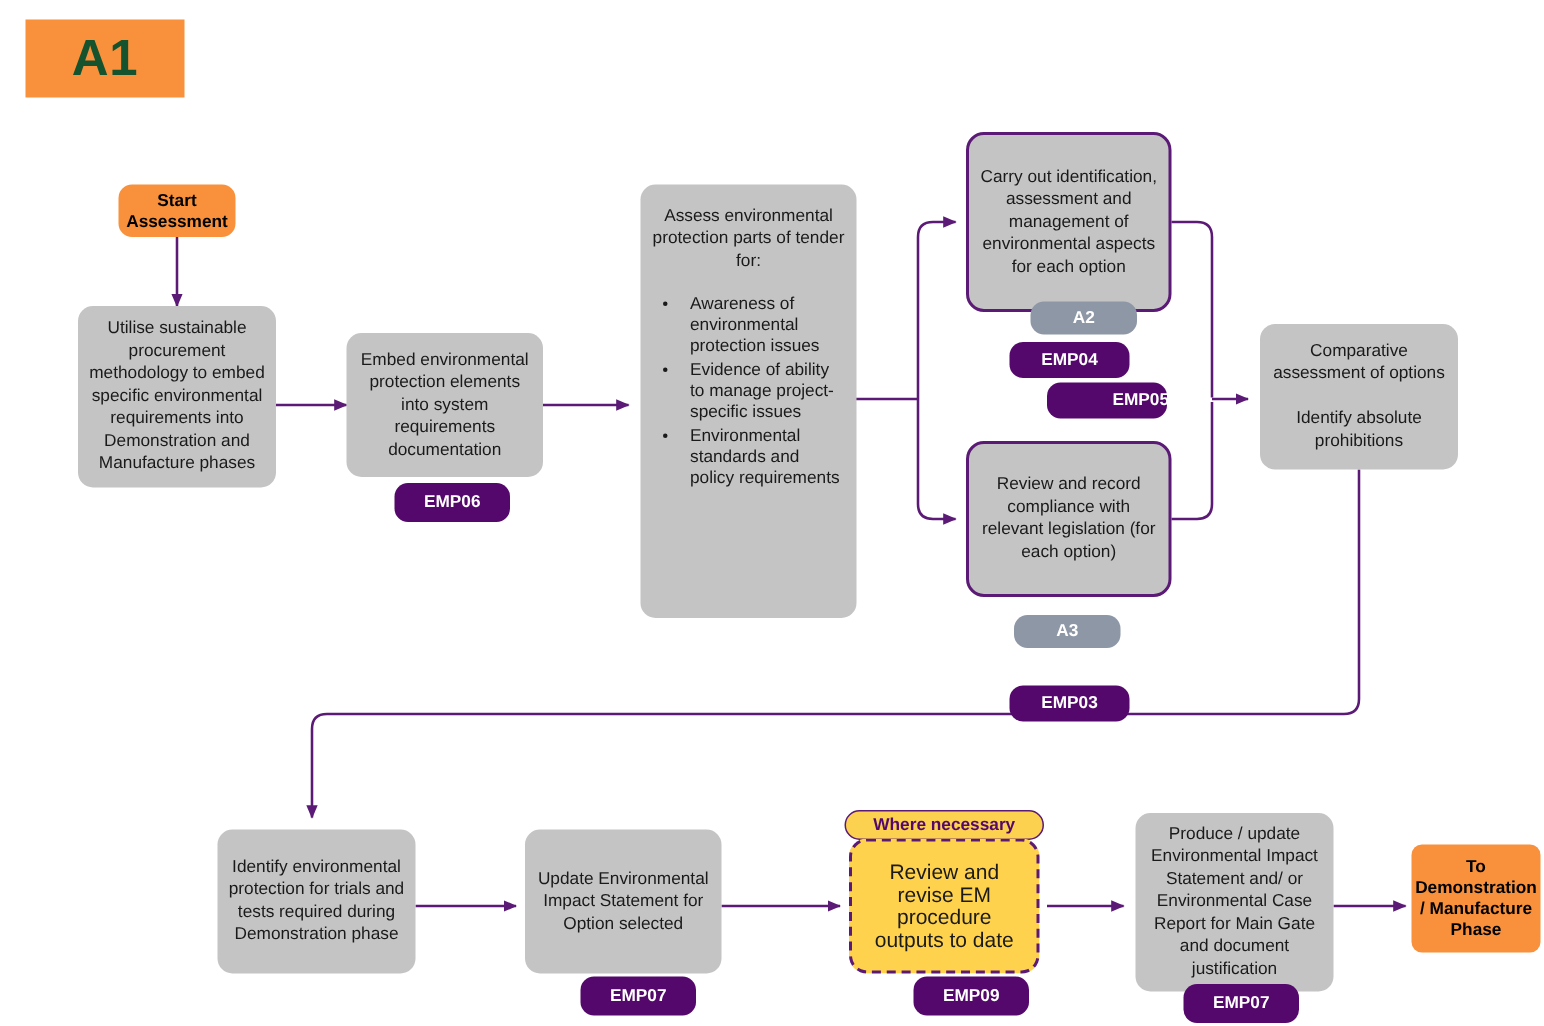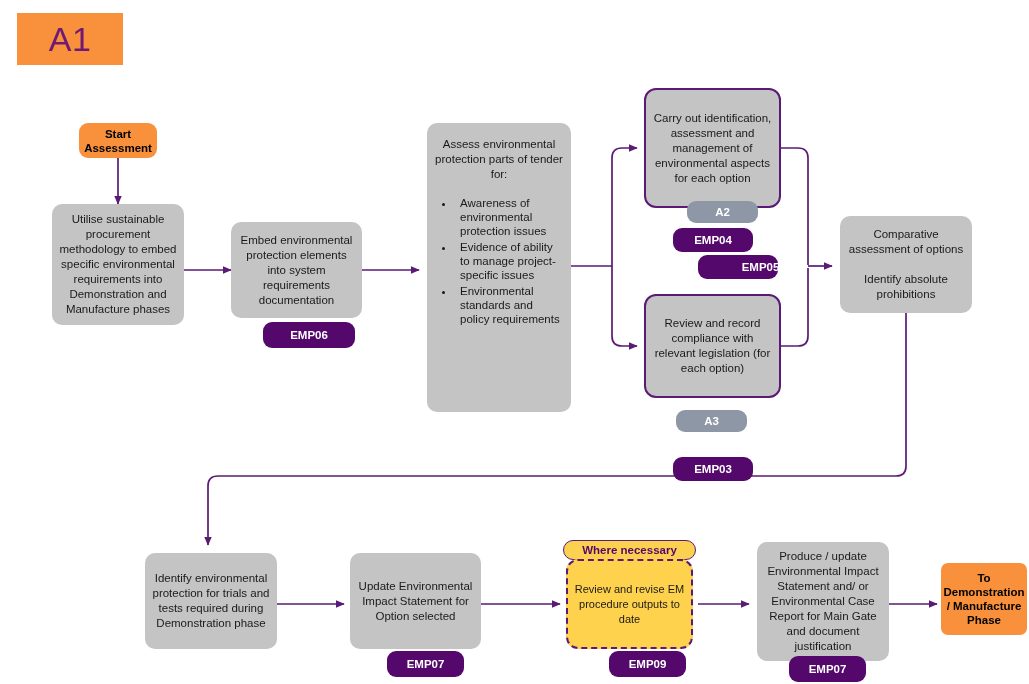--- a/index.html
+++ b/index.html
@@ -18,39 +18,39 @@
 
   
   .term{
     background:#f8903c;border-radius:7px;color:#000;
     font-weight:bold;font-size:11.5px;line-height:14px;padding:4px 21px;
   }
   .term.soft{border-radius:9px;}
 
   
   .banner{
-    background:#f8903c;color:#701a75;font-weight:normal;font-size:34px;
+    background:#f8903c;color:#14532d;font-weight:bold;font-size:34px;
     display:flex;align-items:center;justify-content:center;letter-spacing:.5px;
   }
 
   
   .badge{
     position:absolute;background:#54086b;color:#ffffff;
     font-weight:bold;font-size:11.5px;border-radius:9px;
     display:flex;align-items:center;justify-content:center;box-sizing:border-box;
   }
   
   .badge.ref{background:#8d97a6;}
 
   
   .ynote{
     position:absolute;box-sizing:border-box;background:#ffd24d;
     border:2px dashed #5b1a75;border-radius:12px;
     display:flex;align-items:center;justify-content:center;text-align:center;
-    color:#1a1a1a;font-size:11px;line-height:15px;padding:6px;
+    color:#1a1a1a;font-size:14px;line-height:15px;padding:6px;
   }
   .ytab{
     position:absolute;box-sizing:border-box;background:#fcd14f;
     border:1.6px solid #5b1a75;border-radius:11px;
     display:flex;align-items:center;justify-content:center;
     color:#54086b;font-weight:bold;font-size:11.5px;
   }
 
   
   .assess{flex-direction:column;align-items:stretch;justify-content:flex-start;padding:14px 8px 8px 8px;}
@@ -104,21 +104,21 @@
   </svg>
 
   <div class="banner" style="left:17px;top:13px;width:106px;height:52px;position:absolute;">A1</div>
 
   <div class="node term soft" style="left:79px;top:123px;width:78px;height:35px;white-space:pre-line;">Start
 Assessment</div>
 
   <div class="node proc" style="left:52px;top:204px;width:132px;height:121px;">Utilise sustainable procurement methodology to embed specific environmental requirements into Demonstration and Manufacture phases</div>
 
   <div class="node proc" style="left:231px;top:222px;width:131px;height:96px;">Embed environmental protection elements into system requirements documentation</div>
-  <div class="badge" style="left:263px;top:322px;width:92px;height:26px;">EMP06</div>
+  <div class="badge" style="left:263px;top:322px;width:77px;height:26px;">EMP06</div>
 
   <div class="node proc assess" style="left:427px;top:123px;width:144px;height:289px;">
     <div class="hdr">Assess environmental protection parts of tender for:</div>
     <ul>
       <li>Awareness of environmental protection issues</li>
       <li>Evidence of ability to manage project-specific issues</li>
       <li>Environmental standards and policy requirements</li>
     </ul>
   </div>
 

